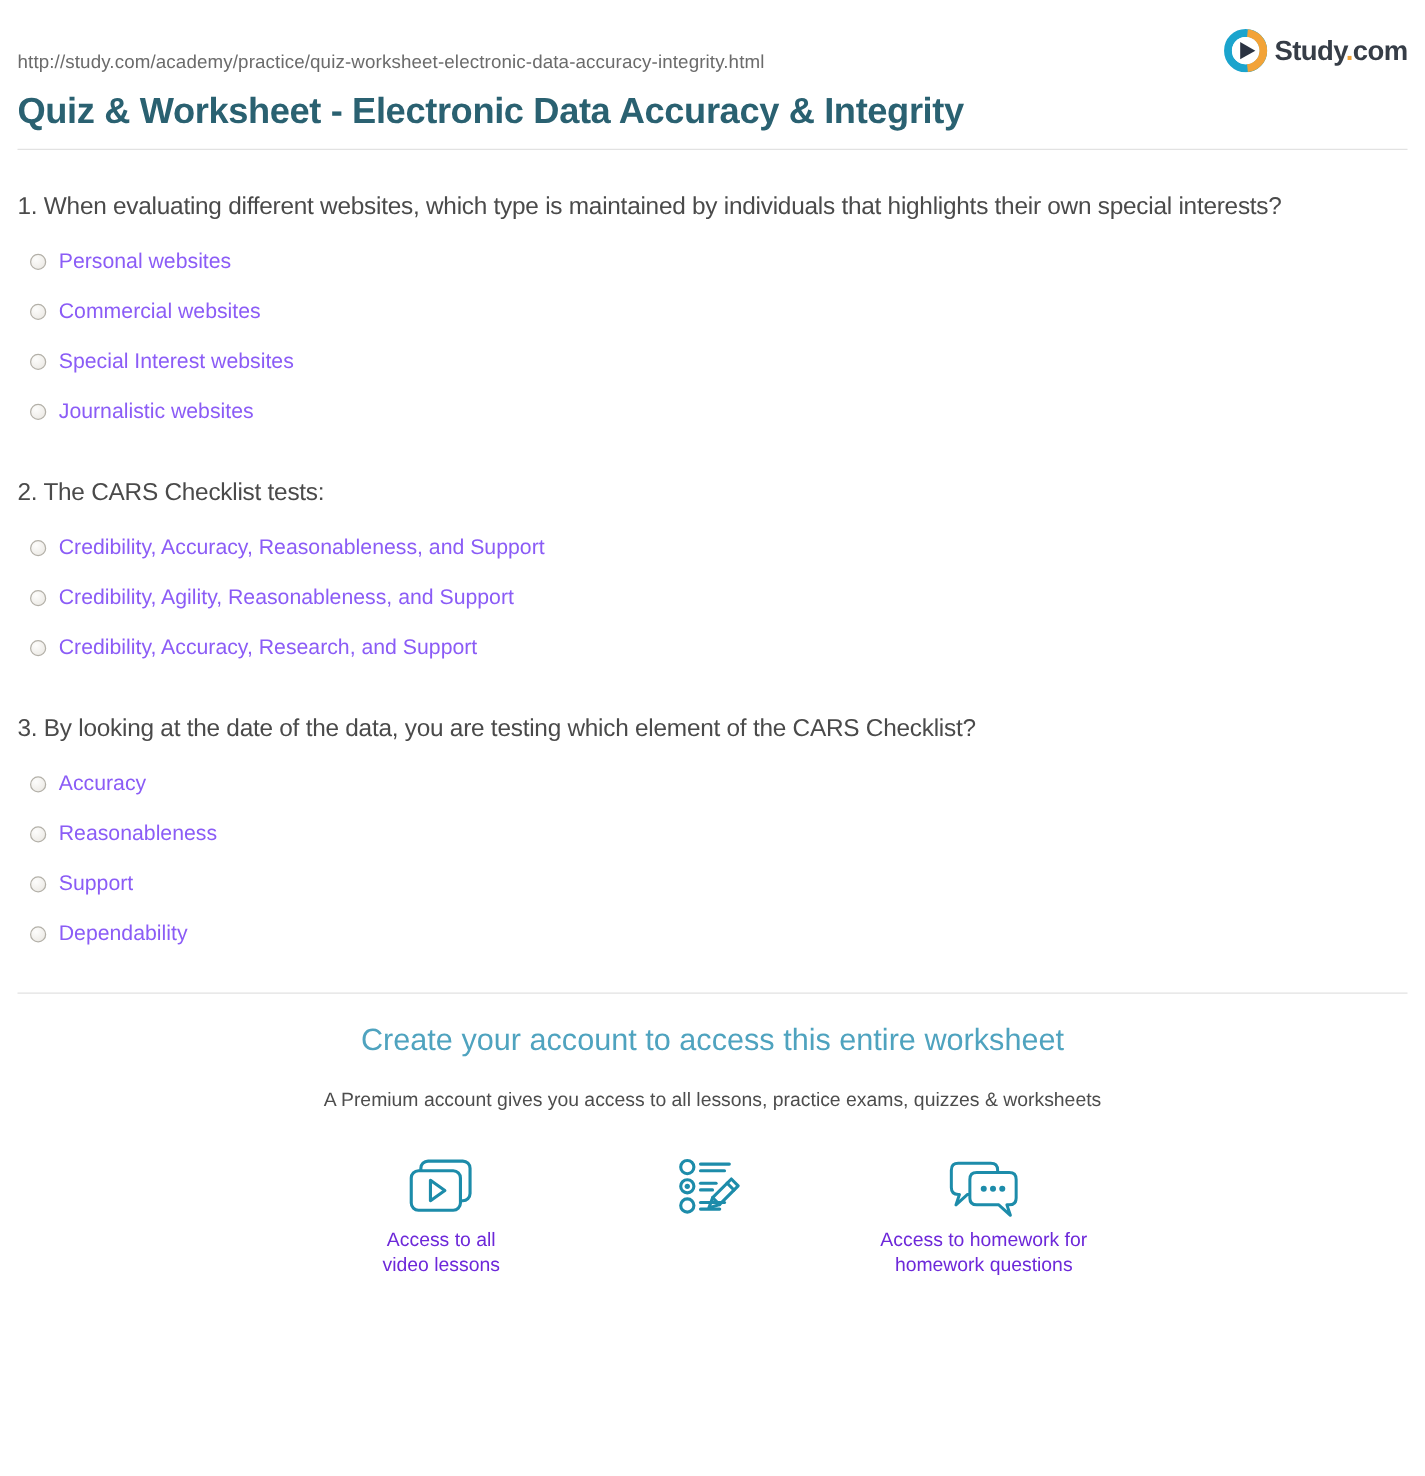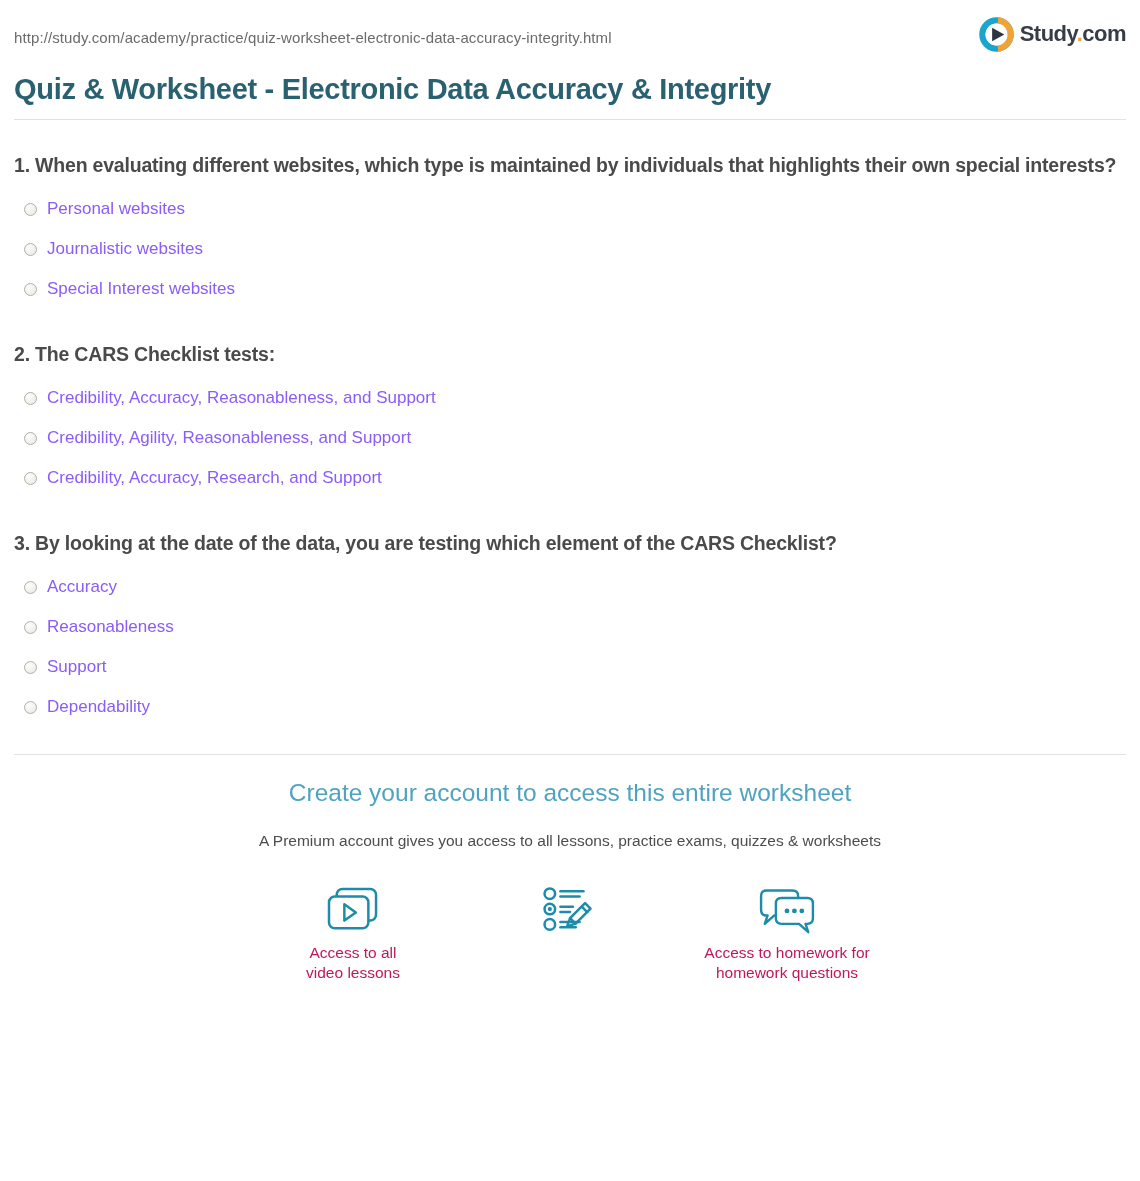--- a/index.html
+++ b/index.html
@@ -4,58 +4,58 @@
 <style>
   * { margin:0; padding:0; box-sizing:border-box; }
   html,body { background:#fff; }
   body {
     width:1140px; height:1181px; margin:0 auto; position:relative;
     font-family:"Liberation Sans", sans-serif; color:#555;
   }
   .container { padding:0 14px; }
 
   
-  .topbar { display:flex; justify-content:space-between; align-items:center; padding:10px 14px 0 14px; height:58px; }
+  .topbar { display:flex; justify-content:space-between; align-items:flex-end; padding:10px 14px 0 14px; height:58px; }
   .url { font-size:15px; color:#6b6b6b; padding-top:6px; letter-spacing:0.1px; }
   .logo { display:flex; align-items:center; gap:6px; cursor:pointer; }
   .logo svg { display:block; }
   .logo-text { font-size:22px; font-weight:700; color:#363d47; letter-spacing:-0.5px; line-height:34px; }
   .logo-text .dot { color:#f2a338; }
 
   
   h1.page-title {
     font-size:29px; font-weight:700; color:#2a6171; letter-spacing:-0.3px;
     padding:14px 14px 0 14px; line-height:34px;
   }
   .divider { border:none; border-top:1px solid #e2e2e2; margin:13px 14px 0 14px; }
 
   
   .question { margin-top:31px; }
   .question-text {
-    font-size:19.5px; font-weight:700; color:#4a4a4a; line-height:28px; letter-spacing:-0.2px;
+    font-size:19.5px; font-weight:400; color:#4a4a4a; line-height:28px; letter-spacing:-0.2px;
   }
   .options { margin-top:10px; }
   .option { display:flex; align-items:center; padding:10px 0; cursor:pointer; }
   .radio {
     width:13px; height:13px; border-radius:50%; margin:0 10px; flex:0 0 13px;
     border:1px solid #b3b0a8;
     background:radial-gradient(circle at 35% 30%, #fdfdfc 0%, #efede9 70%, #e6e4df 100%);
   }
   .option-label { font-size:17px; color:#8b5cf6; line-height:20px; }
 
   
   .cta { text-align:center; margin-top:23px; }
   .cta-heading { font-size:24.5px; font-weight:400; color:#4fa3bf; line-height:30px; cursor:pointer; }
   .cta-sub { font-size:15.5px; color:#4d4d4d; margin-top:23px; line-height:20px; }
 
   
   .features { display:flex; justify-content:center; margin-top:33px; }
   .feature { width:217px; text-align:center; }
   .feature-icon { height:52px; display:flex; justify-content:center; align-items:center; }
-  .feature-caption { margin-top:7px; font-size:15.5px; color:#be185d; line-height:20px; }
+  .feature-caption { margin-top:7px; font-size:15.5px; color:#6d28d9; line-height:20px; }
   .feature svg { display:block; }
 
   
   .footer {
     margin:38px auto 0 auto; max-width:724px; text-align:center;
     font-size:14px; color:#b3b3b3; line-height:17px;
   }
 </style>
 </head>
 <body>
@@ -82,25 +82,29 @@
 
   <div class="question">
     <div class="question-text">1. When evaluating different websites, which type is maintained by individuals that highlights their own special interests?</div>
     <div class="options">
       <div class="option">
         <span class="radio"></span>
         <span class="option-label">Personal websites</span>
       </div>
       <div class="option">
         <span class="radio"></span>
+        <span class="option-label">Commercial websites</span>
+      </div>
+      <div class="option">
+        <span class="radio"></span>
+        <span class="option-label">Special Interest websites</span>
+      </div>
+      <div class="option">
+        <span class="radio"></span>
         <span class="option-label">Journalistic websites</span>
-      </div>
-      <div class="option">
-        <span class="radio"></span>
-        <span class="option-label">Special Interest websites</span>
       </div>
     </div>
   </div>
 
   <div class="question">
     <div class="question-text">2. The CARS Checklist tests:</div>
     <div class="options">
       <div class="option">
         <span class="radio"></span>
         <span class="option-label">Credibility, Accuracy, Reasonableness, and Support</span>

